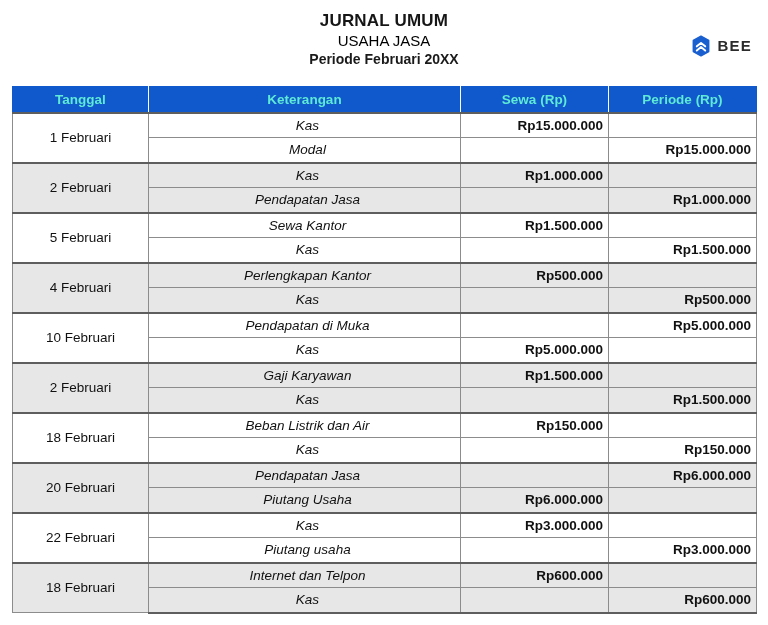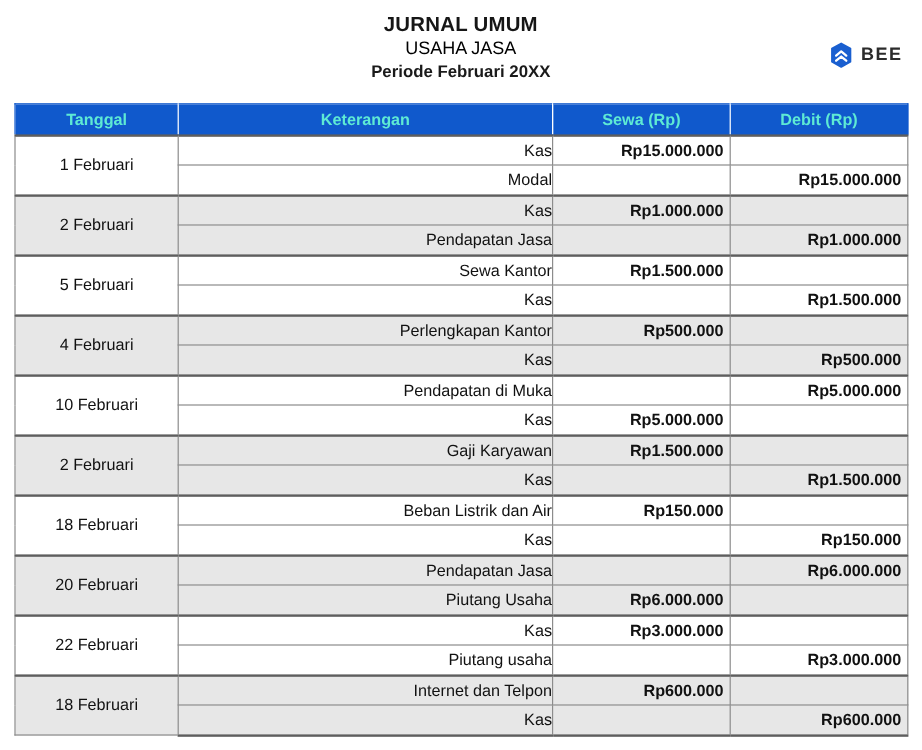--- a/index.html
+++ b/index.html
@@ -108,22 +108,23 @@
   col.c-desc    { width: 312px; }
   col.c-debit   { width: 148px; }
   col.c-credit  { width: 148px; }
 
   td.date-cell {
     text-align: center;
     vertical-align: middle;
     font-size: 13.5px;
   }
   td.desc-cell {
-    text-align: right;
+    text-align: center;
     padding-left: 6px;
+    font-style: italic;
   }
   td.amt-cell {
     text-align: right;
     padding-right: 5px;
     font-weight: bold;
   }
 
   
   tr.grp-odd  td { background: #ffffff; }
   tr.grp-even td { background: #e7e7e7; }
@@ -160,21 +161,21 @@
     <col class="c-date">
       <col class="c-desc">
       <col class="c-debit">
       <col class="c-credit">
   </colgroup>
   <thead>
     <tr>
       <th>Tanggal</th>
       <th>Keterangan</th>
       <th>Sewa (Rp)</th>
-      <th>Debit (Rp)</th>
+      <th>Periode (Rp)</th>
     </tr>
   </thead>
   <tbody id="journal-body">
       <tr class="grp-odd grp-top">
         <td class="date-cell" rowspan="2">1 Februari</td>
         <td class="desc-cell">Kas</td>
         <td class="amt-cell">Rp15.000.000</td>
         <td class="amt-cell"></td>
       </tr>
       <tr class="grp-odd grp-bot">

